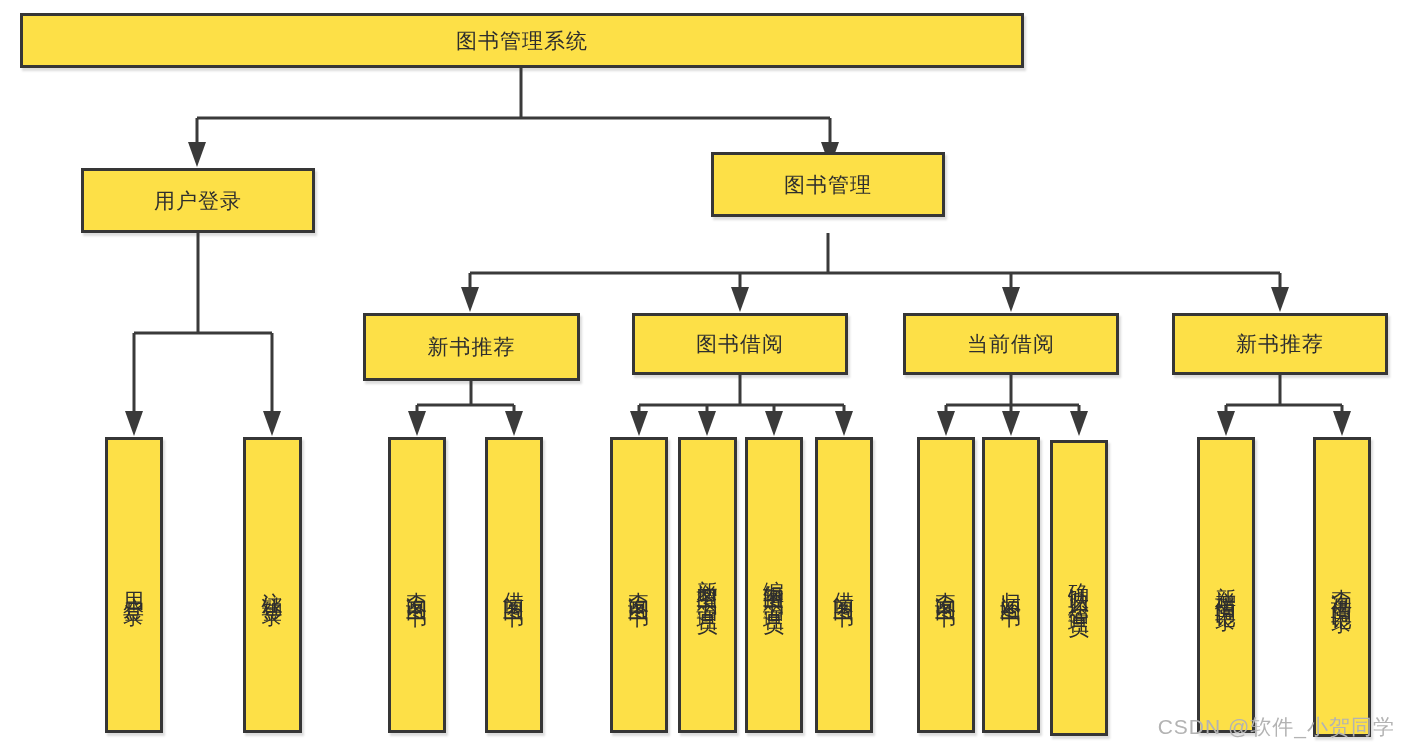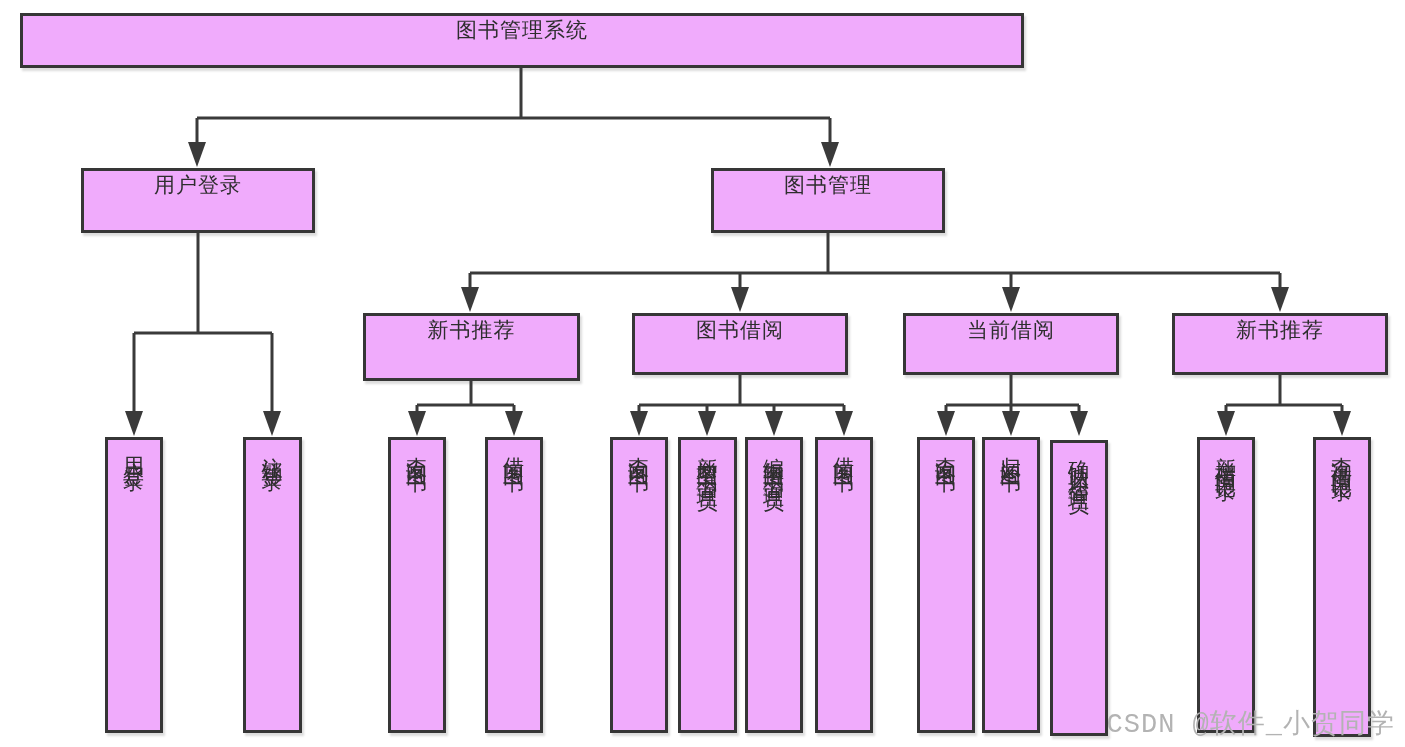--- a/index.html
+++ b/index.html
@@ -30,23 +30,24 @@
     pointer-events: none;
   }
   .connectors path {
     stroke: currentColor;
     stroke-width: 3;
     fill: none;
   }
   .connectors polygon { fill: currentColor; }
   .node {
     position: absolute;
-    background: #f0abfc;
+    background: #fde047;
     border: 3px solid var(--border);
     display: flex;
+    align-items: center;
     justify-content: center;
     box-shadow: 2px 3px 2px rgba(60,60,60,0.18);
   }
   .hlabel {
     font-size: 21px;
     letter-spacing: 1px;
     color: var(--text);
     white-space: nowrap;
   }
   .vlabel {
@@ -55,25 +56,24 @@
     font-size: 21px;
     line-height: 1;
     letter-spacing: 5px;
     color: var(--text);
     white-space: nowrap;
   }
   .watermark {
     position: absolute;
     right: 10px;
     bottom: 6px;
-    font-size: 27px;
+    font-size: 21px;
     color: var(--watermark);
     letter-spacing: 1px;
     white-space: nowrap;
-    font-family: Liberation Mono, monospace;
   }
 </style>
 </head>
 <body>
 
 <div class="canvas">
 
   <svg class="connectors" viewBox="0 0 1405 747" xmlns="http://www.w3.org/2000/svg">
 
     <path d="M521 68 V118 M197 118 H830 M197 118 V148 M830 118 V148"></path>
@@ -113,21 +113,21 @@
     </g>
   </svg>
 
   <div class="node" style="left:20px;top:13px;width:1004px;height:55px">
     <span class="hlabel">图书管理系统</span>
   </div>
 
   <div class="node" style="left:81px;top:168px;width:234px;height:65px">
     <span class="hlabel">用户登录</span>
   </div>
-  <div class="node" style="left:711px;top:168px;width:234px;height:65px">
+  <div class="node" style="left:711px;top:152px;width:234px;height:65px">
     <span class="hlabel">图书管理</span>
   </div>
 
   <div class="node" style="left:363px;top:313px;width:217px;height:68px">
     <span class="hlabel">新书推荐</span>
   </div>
   <div class="node" style="left:903px;top:313px;width:216px;height:62px">
     <span class="hlabel">当前借阅</span>
   </div>
   <div class="node" style="left:632px;top:313px;width:216px;height:62px">

